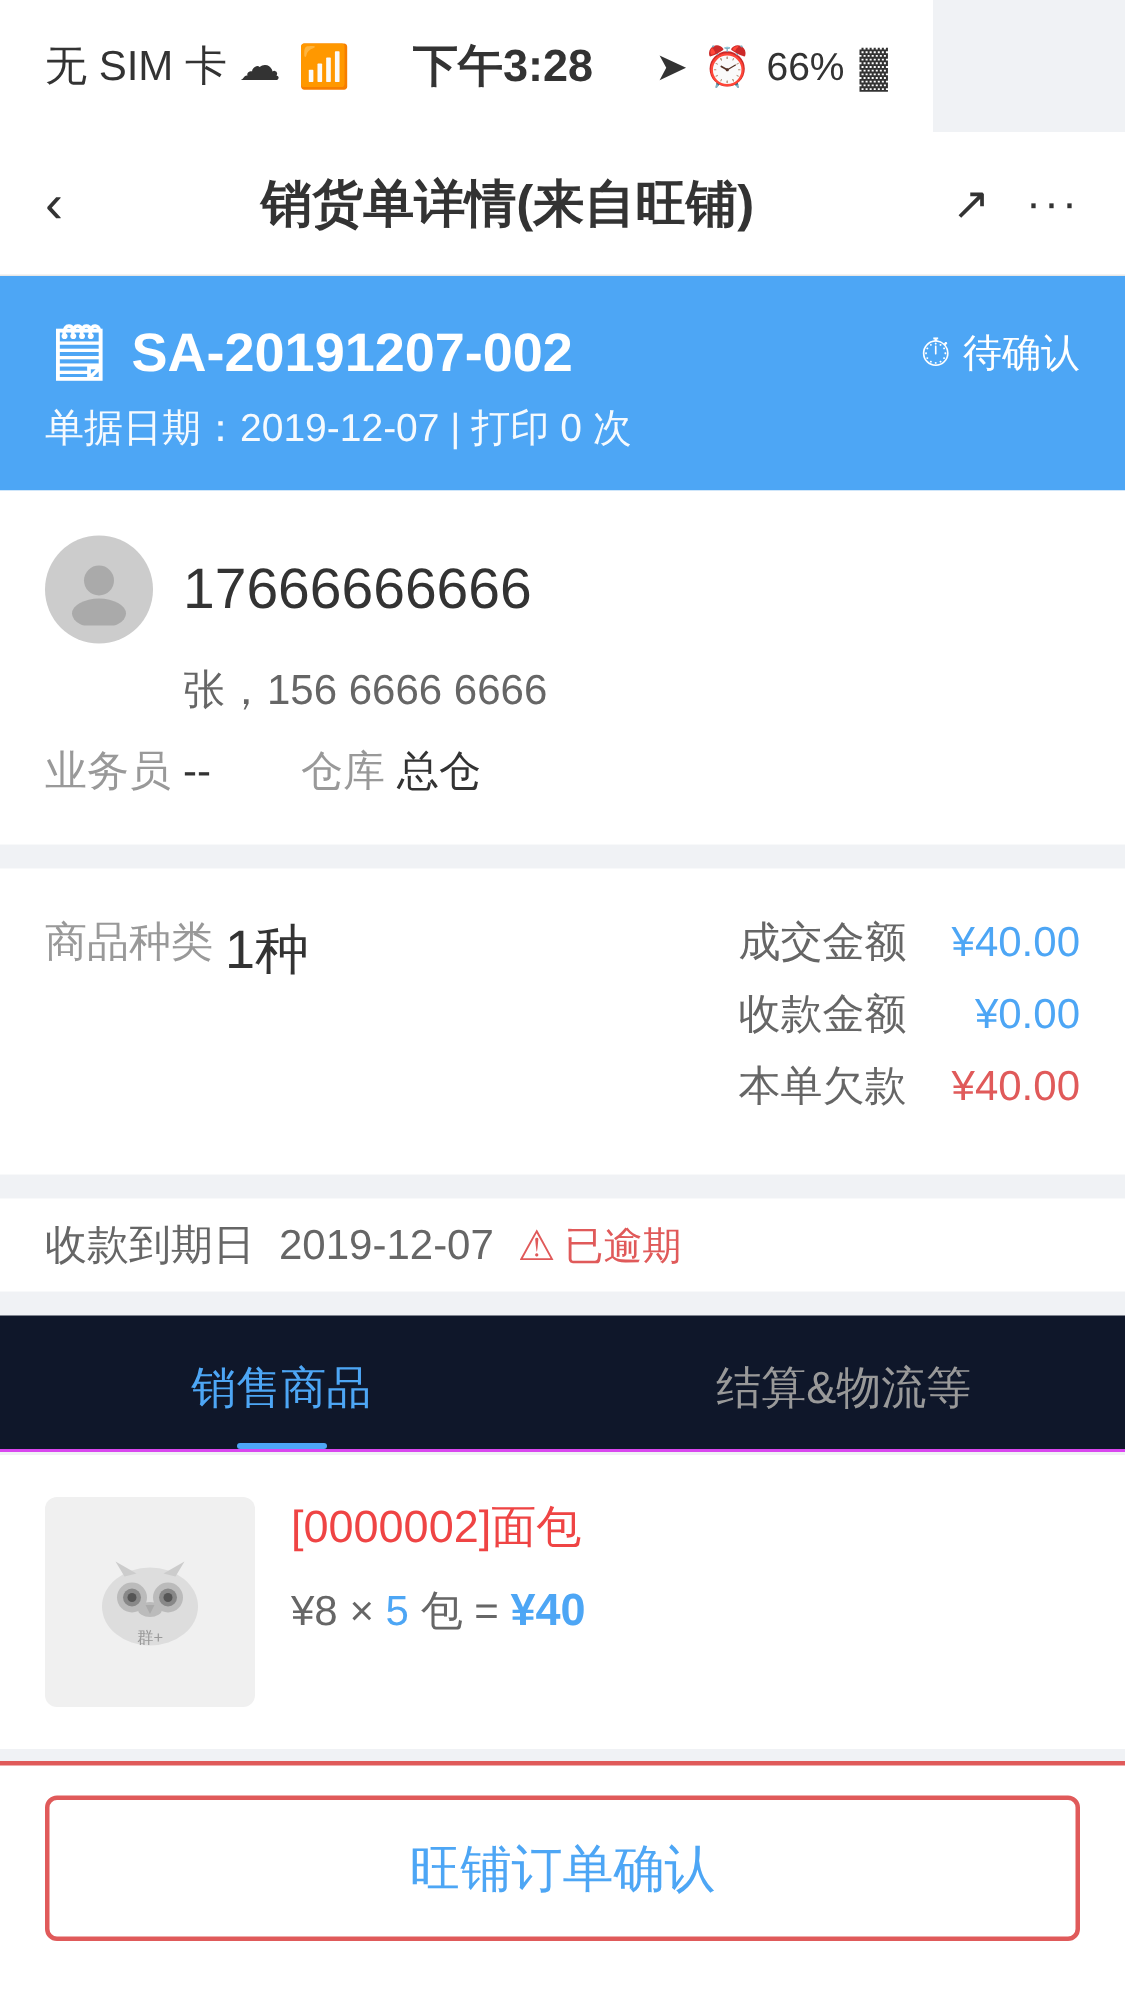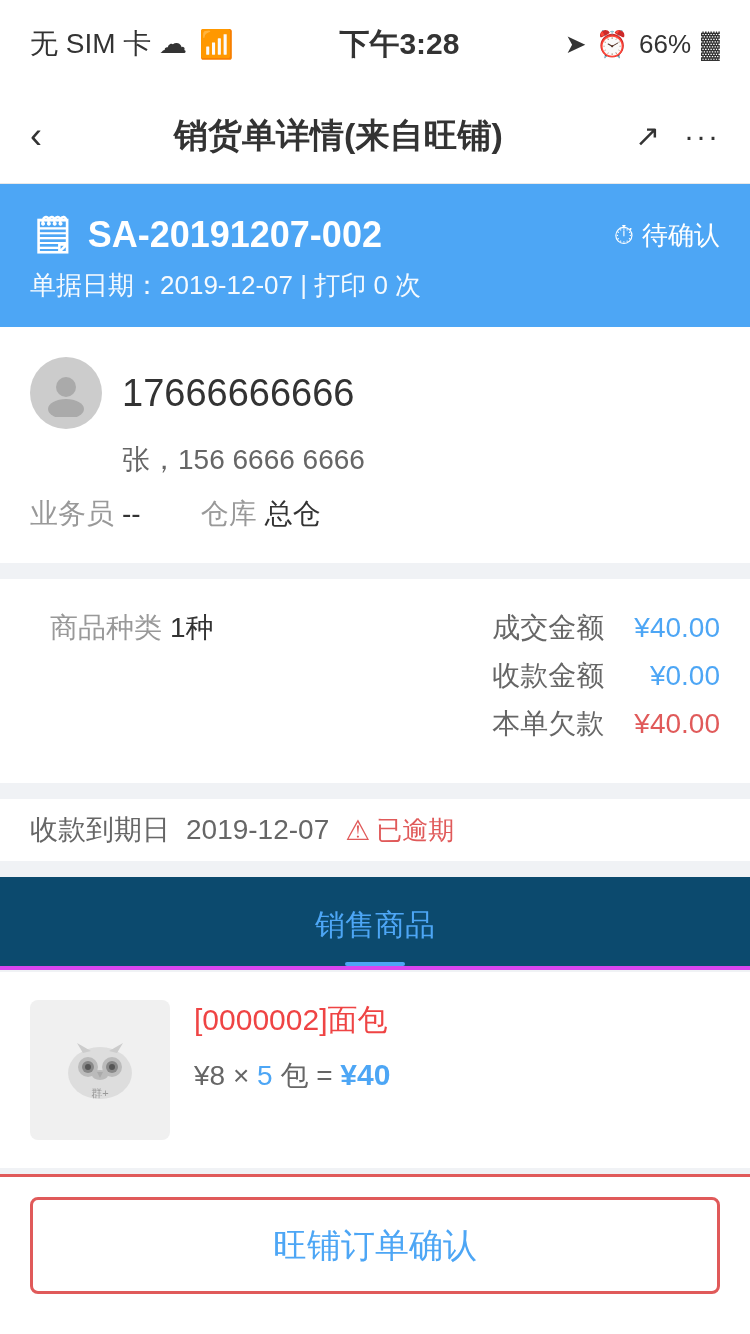--- a/index.html
+++ b/index.html
@@ -8,21 +8,21 @@
       width: 750px;
       min-height: 1334px;
       font-family: -apple-system, "PingFang SC", "Helvetica Neue", Arial, sans-serif;
       background: #f0f2f5;
       font-size: 28px;
       color: #333;
     }
 
     
     .status-bar {
-      width: 750px;
+      width: 622px;
       height: 88px;
       background: #fff;
       display: flex;
       align-items: center;
       justify-content: space-between;
       padding: 0 30px;
       font-size: 28px;
       font-weight: 500;
     }
     .status-left { display: flex; align-items: center; gap: 12px; }
@@ -131,23 +131,23 @@
     
     .summary-card {
       background: #fff;
       padding: 30px;
       margin-bottom: 16px;
       display: flex;
       align-items: flex-start;
       justify-content: space-between;
     }
     .summary-left { font-size: 28px; color: #666; }
-    .summary-types { display: flex; align-items: flex-start; gap: 8px; margin-left: 20px; }
+    .summary-types { display: flex; align-items: flex-start; gap: 8px; }
     .summary-label { color: #999; }
-    .summary-value { color: #333; font-size: 28px; }
+    .summary-value { color: #333; font-size: 36px; }
     .summary-right { text-align: right; }
     .amount-row {
       display: flex;
       justify-content: space-between;
       align-items: center;
       margin-bottom: 10px;
       gap: 30px;
     }
     .amount-label { color: #666; font-size: 28px; }
     .amount-value-blue { color: #4da6f5; font-size: 28px; font-weight: 500; }
@@ -167,23 +167,23 @@
     .overdue-badge {
       display: inline-flex;
       align-items: center;
       gap: 6px;
       color: #e05a5a;
       font-size: 26px;
     }
 
     
     .tabs-bar {
-      background: #0c4a6e;
-      display: flex;
-      border-bottom: 4px solid #d946ef;
+      background: #0f172a;
+      display: flex;
+      border-bottom: 2px solid #d946ef;
     }
     .tab-item {
       flex: 1;
       text-align: center;
       padding: 28px 0 20px;
       font-size: 30px;
       color: #999;
       position: relative;
     }
     .tab-item.active {
@@ -361,20 +361,23 @@
   <span class="overdue-badge">
     <span style="color:#e05a5a; font-size:28px;">⚠</span>
     <span>已逾期</span>
   </span>
 </div>
 
 <div class="tabs-bar">
   <div class="tab-item active">
     <span>销售商品</span>
   </div>
+  <div class="tab-item">
+    <span>结算&amp;物流等</span>
+  </div>
 </div>
 
 <div class="product-section">
   <div class="product-thumb">
 
     <svg width="90" height="70" viewBox="0 0 90 70">
       <ellipse cx="45" cy="38" rx="32" ry="26" fill="#ddd"></ellipse>
 
       <circle cx="33" cy="32" r="10" fill="#bbb"></circle>
       <circle cx="57" cy="32" r="10" fill="#bbb"></circle>

